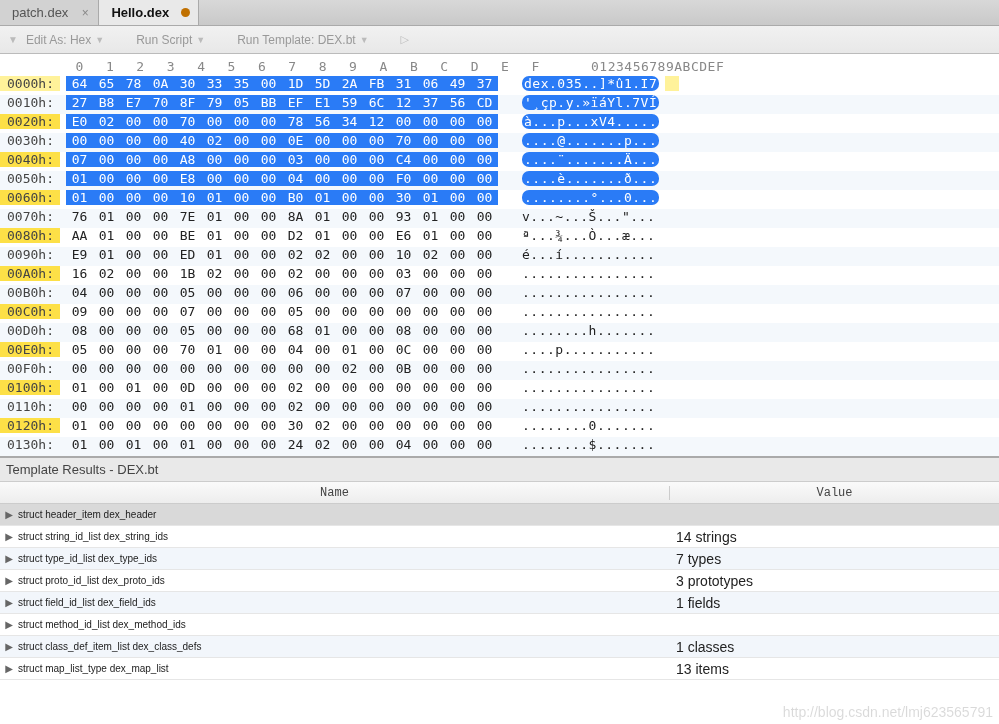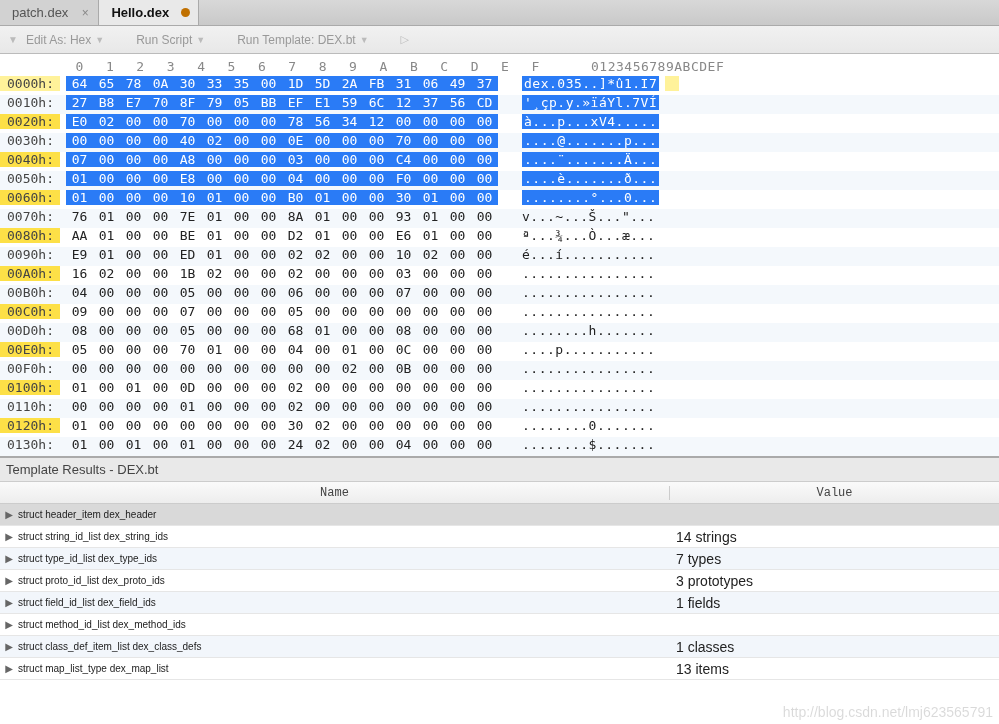--- a/index.html
+++ b/index.html
@@ -149,20 +149,21 @@
   .gap { width: 18px; }
   .ascii {
     white-space: pre;
     letter-spacing: 0.5px;
     color: #222;
   }
   .ascii.sel-bg {
     background: #2a7bf6;
     color: #fff;
     padding: 0 2px;
+    border-radius: 7px;
   }
   .ascii-wrap {
     position: relative;
   }
   .ascii-wrap .hl-right {
     position: absolute;
     right: -20px;
     top: 0; bottom: 0;
     width: 14px;
     background: #fff29a;

